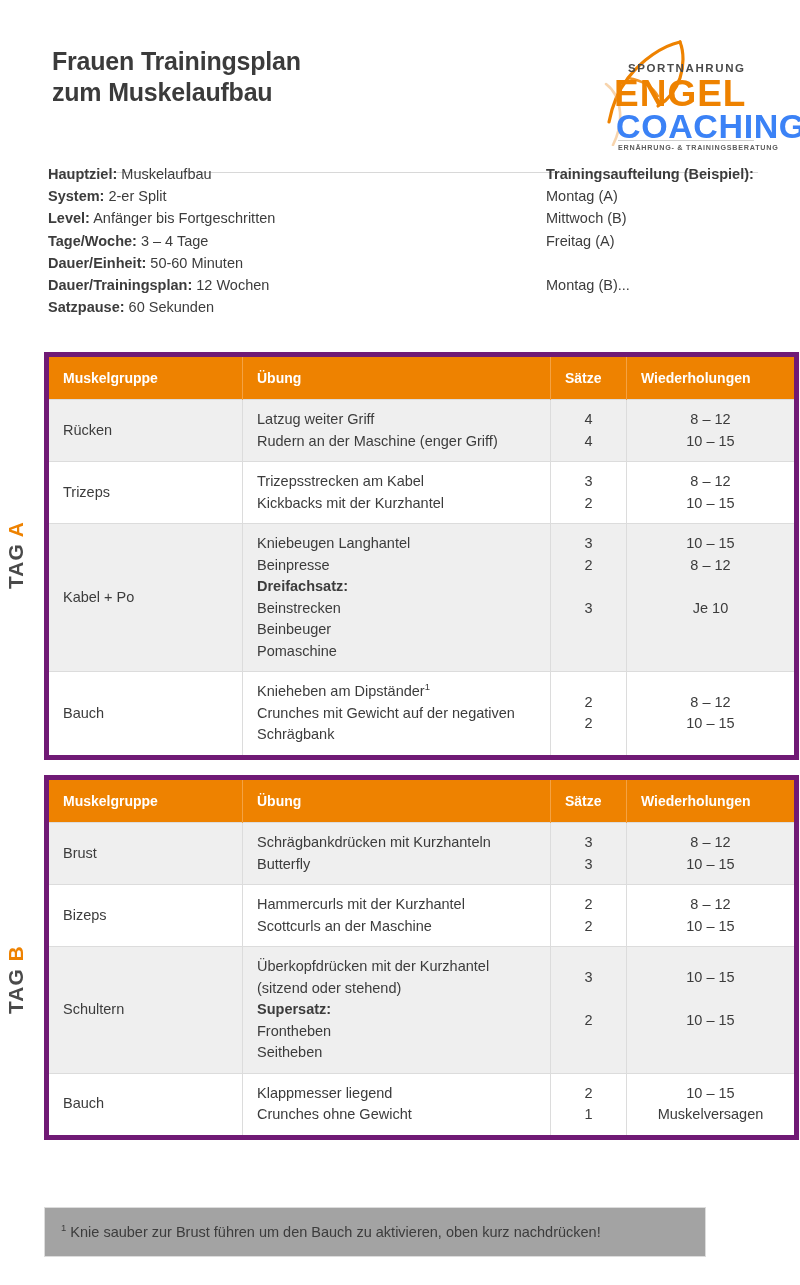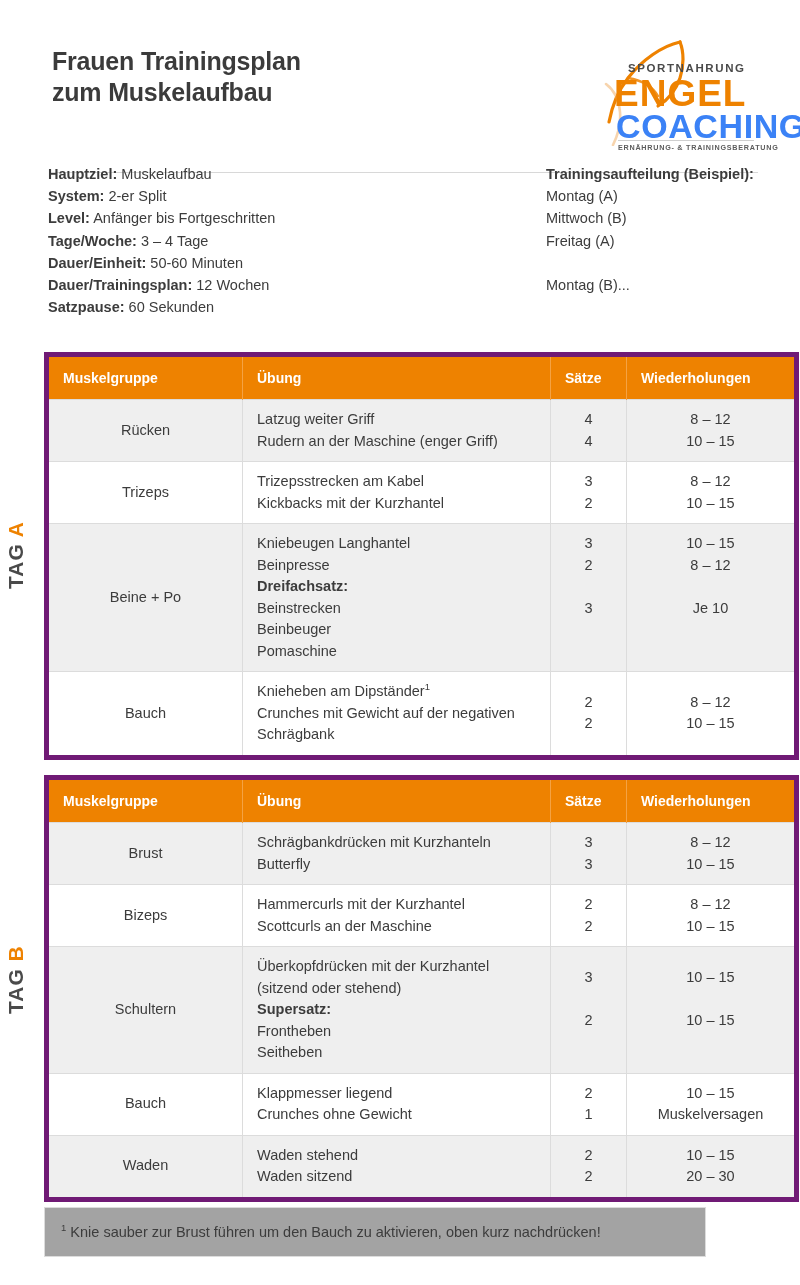--- a/index.html
+++ b/index.html
@@ -191,21 +191,21 @@
     border-right: 1px solid #dcdcdc;
     padding: 9px 14px;
     vertical-align: middle;
     box-sizing: border-box;
     line-height: 21.5px;
   }
   .tbl tbody td:last-child { border-right: none; }
   .tbl tbody tr.shade td { background: #efefef; }
   .tbl tbody tr.plain td { background: #ffffff; }
 
-  td.muscle { text-align: center; }
+  td.muscle { text-align: left; }
   td.ex     { text-align: left; }
   td.sets   { text-align: center; }
   td.reps   { text-align: center; }
 
   .ln { display: block; white-space: nowrap; }
   .ln.wrap { white-space: normal; }
   .ln.b { font-weight: bold; }
   .ln.gap { visibility: hidden; }
   sup { font-size: 9.5px; vertical-align: super; line-height: 0; }
 
@@ -313,21 +313,21 @@
           <td class="sets">
             <span class="ln">3</span>
             <span class="ln">2</span>
           </td>
           <td class="reps">
             <span class="ln">8 – 12</span>
             <span class="ln">10 – 15</span>
           </td>
         </tr>
         <tr class="shade">
-          <td class="muscle">Beine + Po</td>
+          <td class="muscle">Kabel + Po</td>
           <td class="ex">
             <span class="ln">Kniebeugen Langhantel</span>
             <span class="ln">Beinpresse</span>
             <span class="ln b">Dreifachsatz:</span>
             <span class="ln">Beinstrecken</span>
             <span class="ln">Beinbeuger</span>
             <span class="ln">Pomaschine</span>
           </td>
           <td class="sets">
             <span class="ln">3</span>
@@ -442,35 +442,20 @@
           </td>
           <td class="sets">
             <span class="ln">2</span>
             <span class="ln">1</span>
           </td>
           <td class="reps">
             <span class="ln">10 – 15</span>
             <span class="ln">Muskelversagen</span>
           </td>
         </tr>
-        <tr class="shade">
-          <td class="muscle">Waden</td>
-          <td class="ex">
-            <span class="ln">Waden stehend</span>
-            <span class="ln">Waden sitzend</span>
-          </td>
-          <td class="sets">
-            <span class="ln">2</span>
-            <span class="ln">2</span>
-          </td>
-          <td class="reps">
-            <span class="ln">10 – 15</span>
-            <span class="ln">20 – 30</span>
-          </td>
-        </tr>
       </tbody>
   </table>
 
   <div class="footnote" style="top:1207px;">
     <sup>1</sup>
     <span>Knie sauber zur Brust führen um den Bauch zu aktivieren, oben kurz nachdrücken!</span>
   </div>
 
 </div>
 

